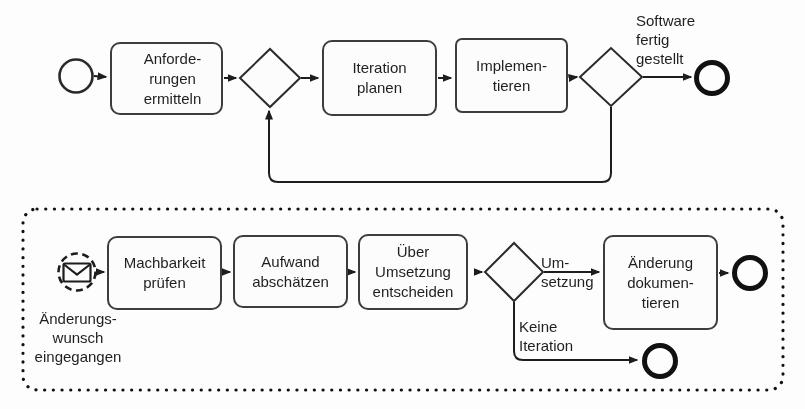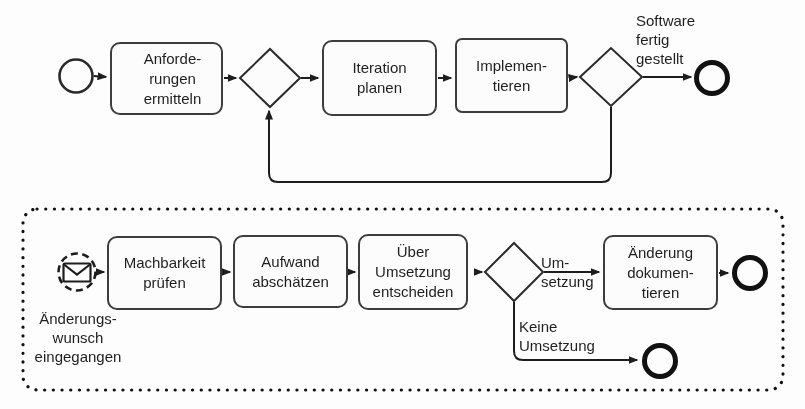--- a/index.html
+++ b/index.html
@@ -85,25 +85,25 @@
 gestellt</div>
 
 
   <div class="task" style="left:107px; top:236px; width:115px; height:74px;">Machbarkeit
 prüfen</div>
   <div class="task" style="left:233px; top:235px; width:115px; height:73px;">Aufwand
 abschätzen</div>
   <div class="task" style="left:358px; top:234px; width:110px; height:76px;">Über
 Umsetzung
 entscheiden</div>
-  <div class="task" style="left:603px; top:235px; width:115px; height:75px;text-align:center;">Änderung
+  <div class="task" style="left:603px; top:235px; width:115px; height:95px;text-align:center;">Änderung
 dokumen-
 tieren</div>
 
   <div class="lbl center" style="left:16px; top:309px; width:124px;">Änderungs-
 wunsch
 eingegangen</div>
   <div class="lbl" style="left:541px; top:230px; width:70px;margin-top:23px;">Um-
 setzung</div>
   <div class="lbl" style="left:519px; top:317px; width:95px;">Keine
-Umsetzung</div>
+Iteration</div>
 
 </div>
 
 </body></html>

